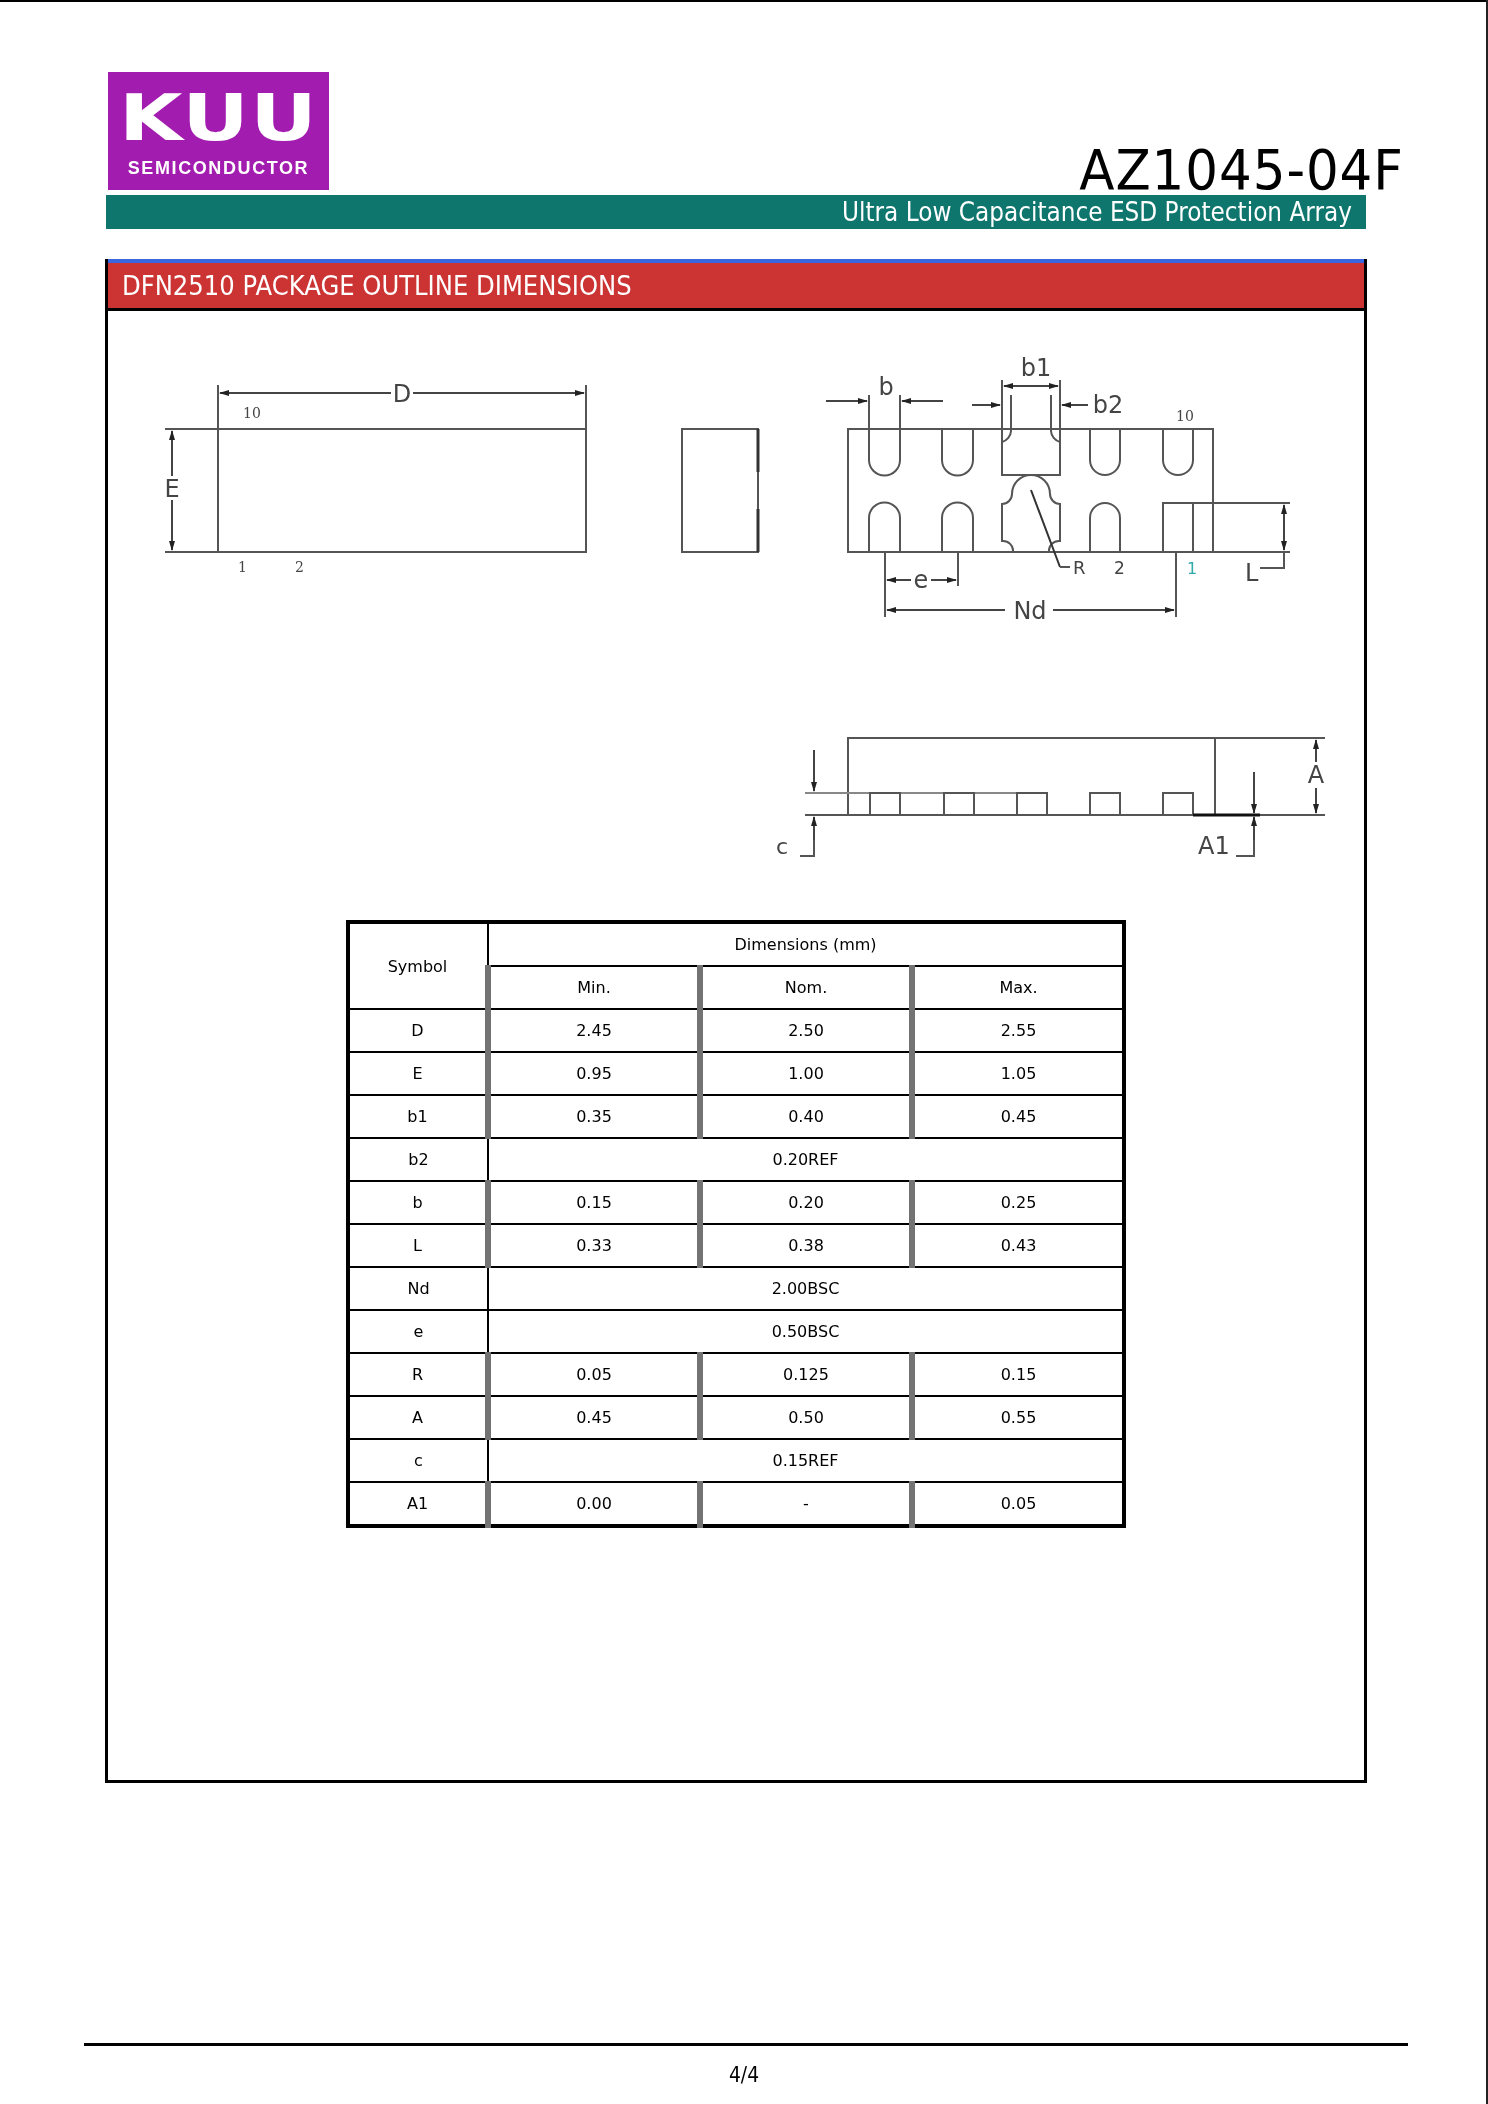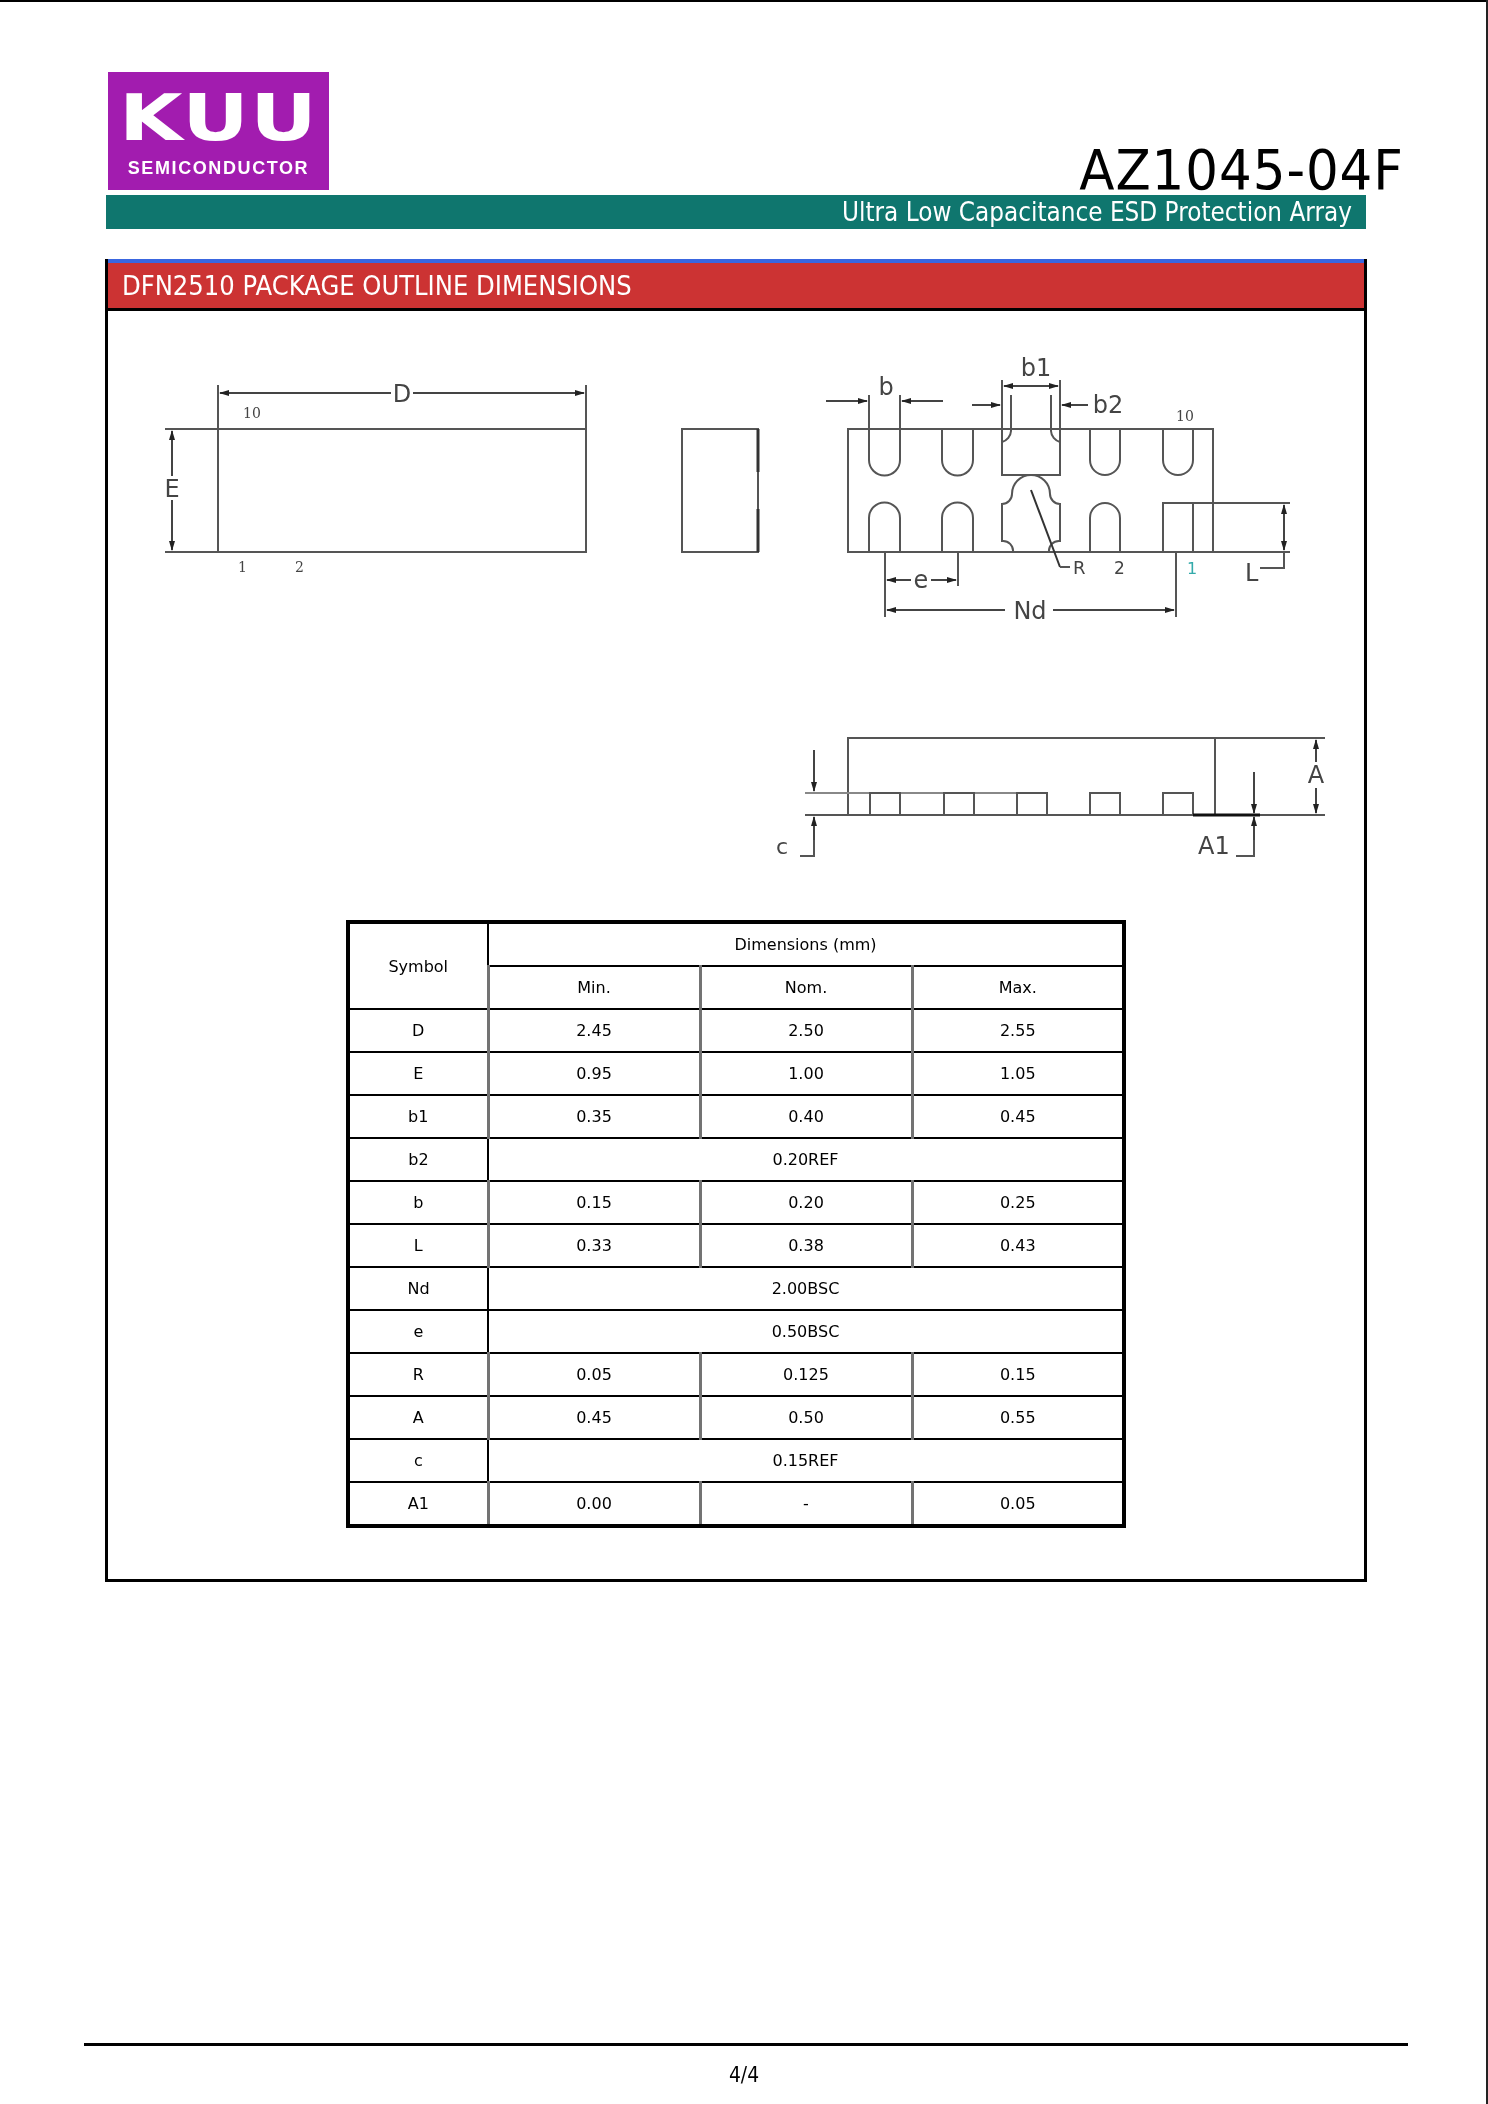--- a/index.html
+++ b/index.html
@@ -14,34 +14,34 @@
                transform: scaleX(1.28); }
   .logo-sub { position: absolute; left: 0; right: 0; top: 86px; text-align: center; color: #fff;
               font-family: Liberation Sans, sans-serif; font-weight: bold; font-size: 18px; letter-spacing: 1.6px; }
 
   .title { position: absolute; right: 84px; top: 140px; font-size: 56px; line-height: 60px; color: #000;
            font-family: "DejaVu Sans", sans-serif; letter-spacing: 1px; transform: scaleX(0.92); transform-origin: right; }
   .subtitle-bar { position: absolute; left: 106px; top: 195px; width: 1260px; height: 34px; background: #0f766e; }
   .subtitle { position: absolute; right: 14px; top: 0; line-height: 34px; color: #fff; font-size: 27px;
               font-family: "DejaVu Sans", sans-serif; transform: scaleX(0.86); transform-origin: right; white-space: nowrap; }
 
-  .section { position: absolute; left: 105px; top: 259px; width: 1262px; height: 1323px;
+  .section { position: absolute; left: 105px; top: 259px; width: 1262px; height: 1524px;
              border: 3px solid #000; border-top: none; box-sizing: border-box; }
   .section-blue { position: absolute; left: 0; top: 0; right: 0; height: 4px; background: #3a66e0; }
   .section-header { position: absolute; left: 0; top: 4px; right: 0; height: 45px; background: #cc3333;
                     border-bottom: 3px solid #000; }
   .section-title { position: absolute; left: 14px; top: 0; line-height: 45px; color: #fff; font-size: 27px;
                    font-family: "DejaVu Sans", sans-serif; transform: scaleX(0.9); transform-origin: left; white-space: nowrap; }
 
   .drawings { position: absolute; left: 0; top: 0; }
 
   .dim-table { position: absolute; left: 346px; top: 920px; width: 780px; border-collapse: collapse;
                border: 4px solid #000; font-size: 16px; font-family: "DejaVu Sans", sans-serif; }
   .dim-table td { border: 2px solid #000; text-align: center; height: 41px; padding: 0; }
-  .dim-table td.thin { border-left: 3px solid #737373; border-right: 1px solid #333; margin-top: 42px; }
+  .dim-table td.thin { border-left: 6px solid #737373; border-right: 1px solid #333; margin-top: 42px; }
   .col-sym { width: 140px; }
   .col-min, .col-nom, .col-max { width: 212px; }
 
   .footer-line { position: absolute; left: 84px; top: 2043px; width: 1324px; height: 3px; background: #000; }
   .page-num { position: absolute; left: 0; width: 1488px; top: 2062px; text-align: center; font-size: 22px;
               font-family: "DejaVu Sans", sans-serif; transform: scaleX(0.85); }
 </style>
 </head>
 <body>
 

